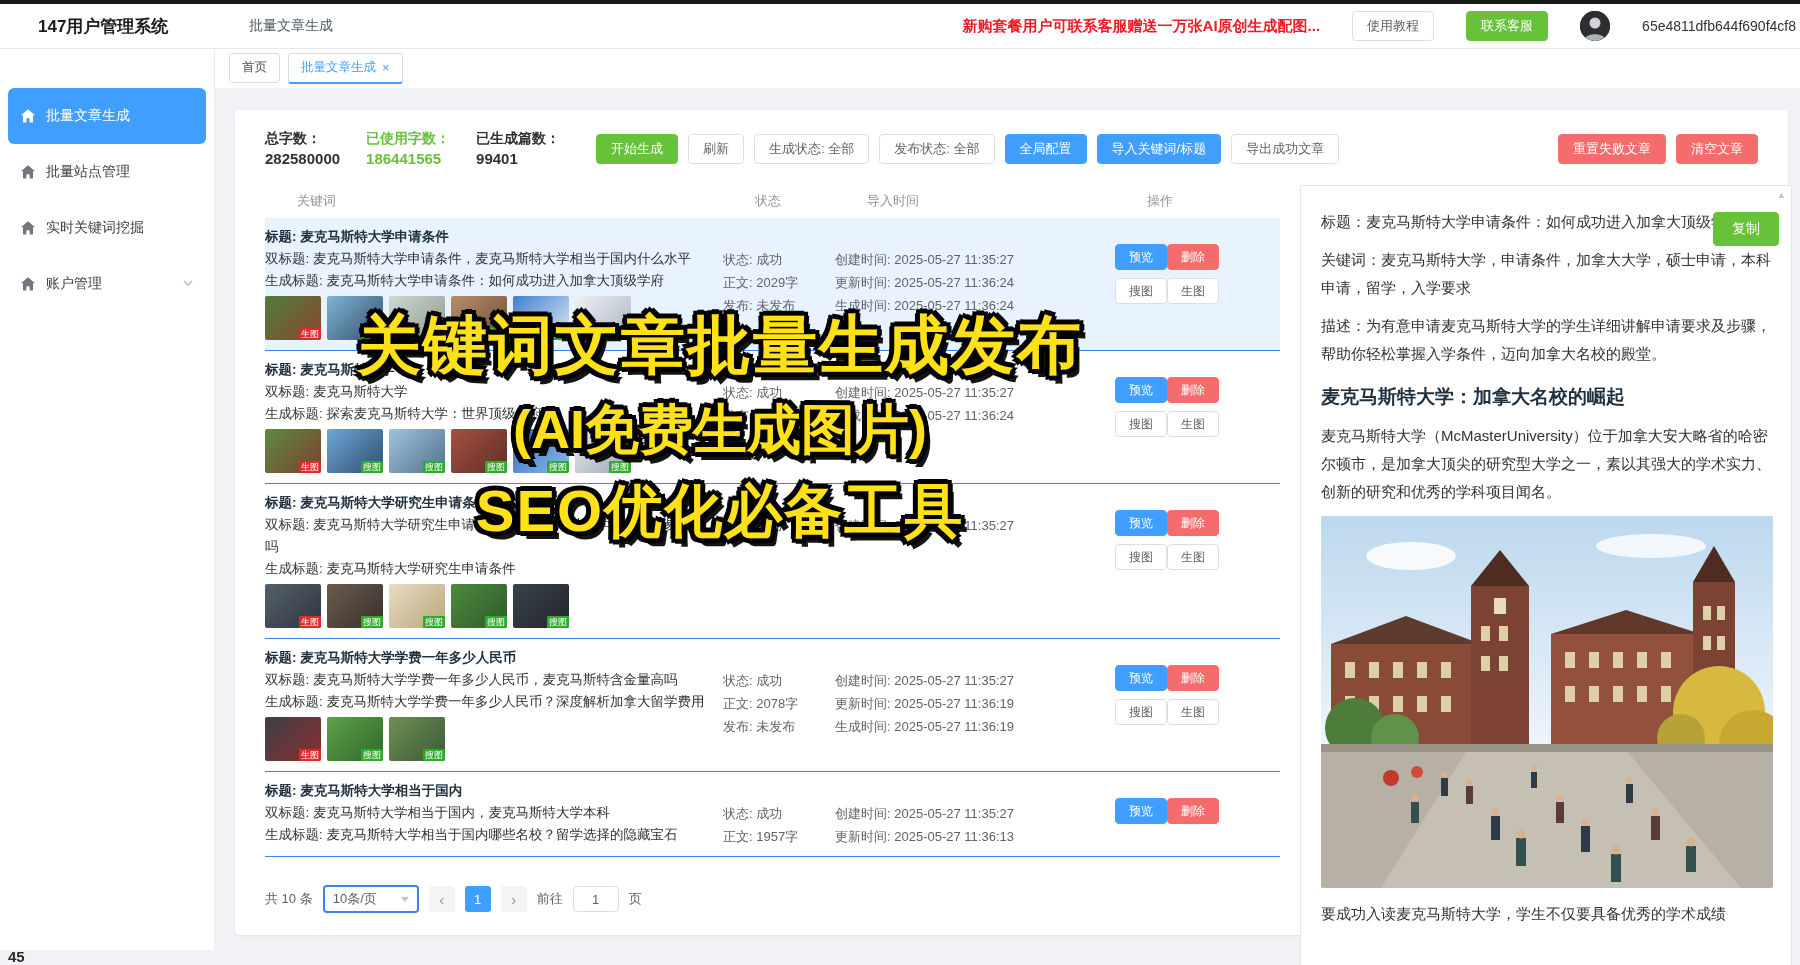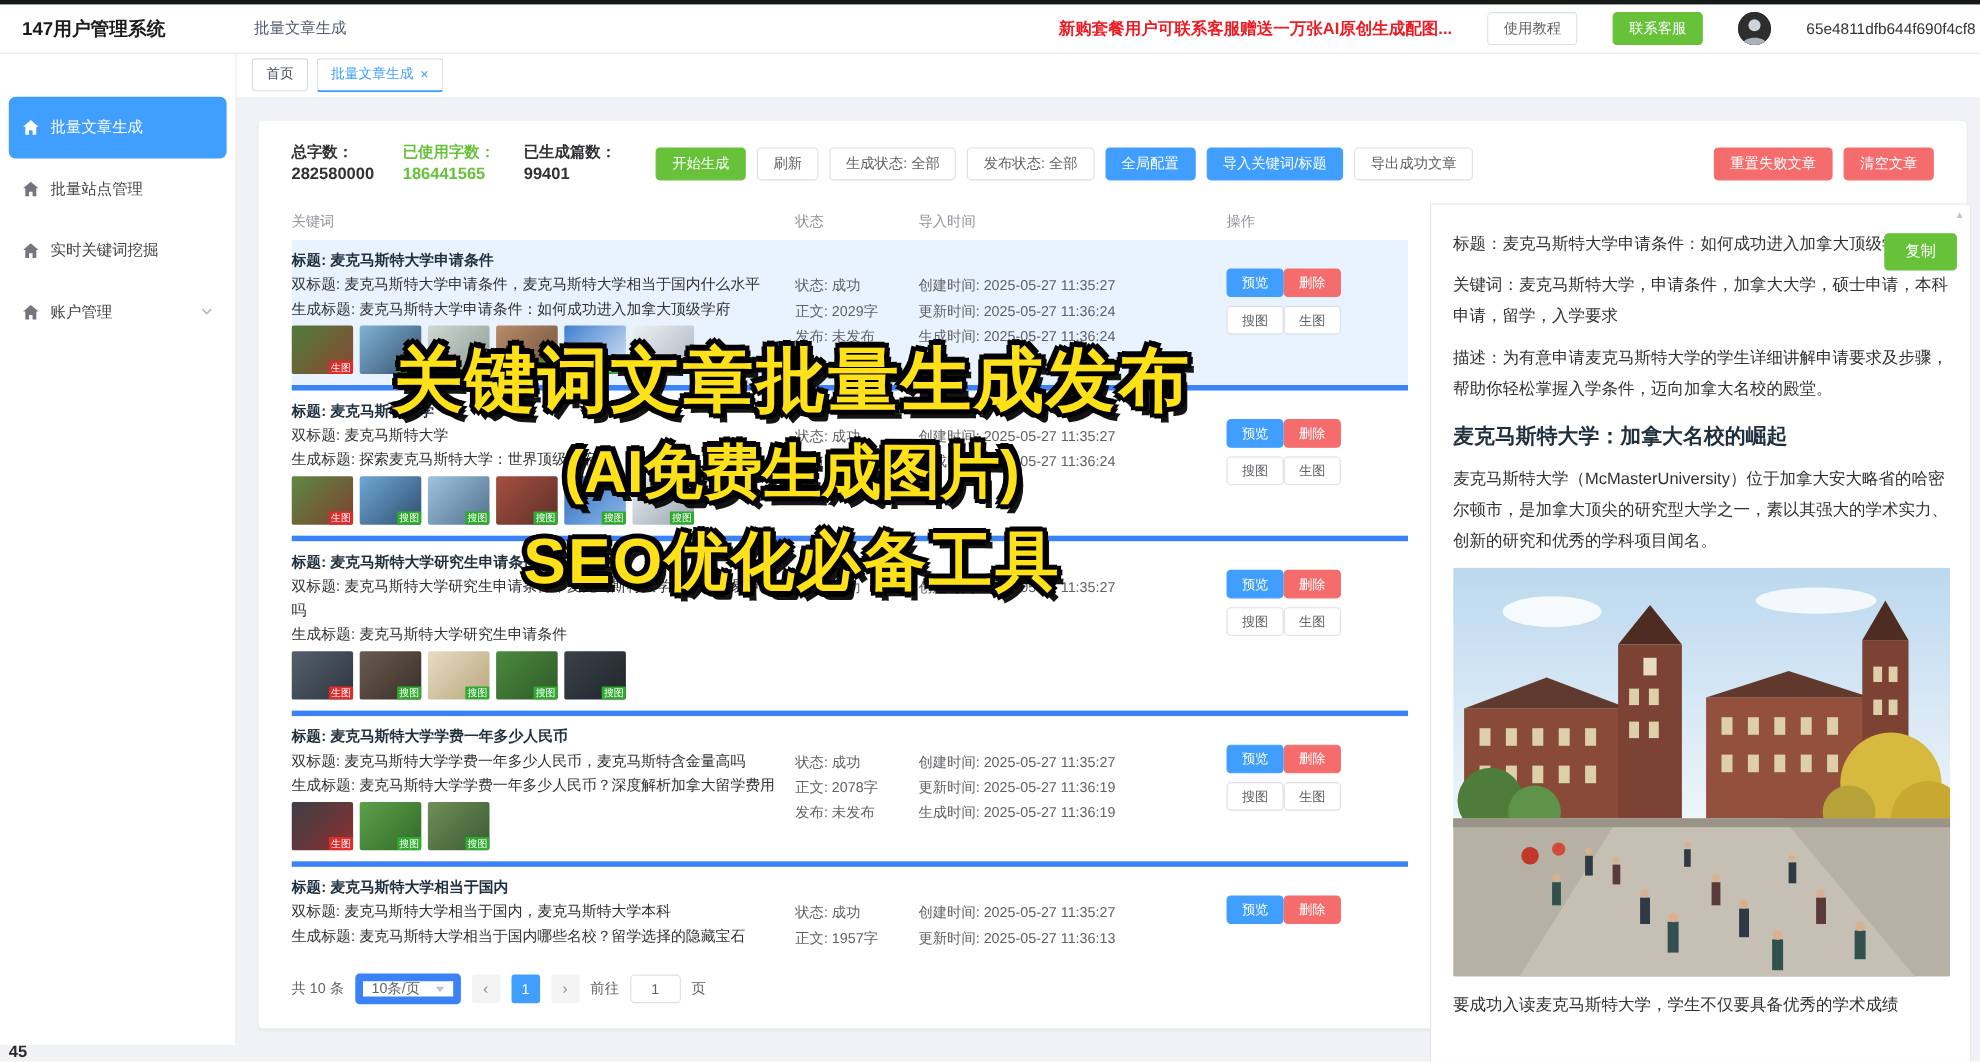--- a/index.html
+++ b/index.html
@@ -7,21 +7,21 @@
     width:1800px;height:965px;overflow:hidden;position:relative;
     font-family:"Liberation Sans","DejaVu Sans",sans-serif;
     background:#f0f2f5;color:#303133;
   }
   
   .top-strip{position:absolute;left:0;top:0;width:1800px;height:4px;background:#161a16;z-index:40;}
   
   .header{position:absolute;left:0;top:4px;width:1800px;height:44px;background:#fff;
     border-bottom:1px solid #e8e8e8;display:flex;align-items:center;z-index:30;}
   .header-title{width:215px;flex:0 0 215px;padding-left:20px;box-sizing:border-box;
-    font-size:17px;font-weight:700;color:#1a1a1a;}
+    font-size:17px;font-weight:700;color:#1a1a1a;margin-left:18px;}
   .breadcrumb{font-size:14px;color:#515a6e;margin-left:16px;}
   .header-right{margin-left:auto;display:flex;align-items:center;gap:32px;padding-right:4px;white-space:nowrap;}
   .notice{color:#ed1c24;font-weight:700;font-size:15px;}
   .btn{display:inline-flex;align-items:center;justify-content:center;box-sizing:border-box;
     border:1px solid #dcdfe6;background:#fff;color:#606266;border-radius:4px;
     font-size:13px;height:30px;padding:0 14px;cursor:pointer;white-space:nowrap;}
   .btn-green{background:#67c23a;border-color:#67c23a;color:#fff;}
   .btn-blue{background:#409eff;border-color:#409eff;color:#fff;}
   .btn-red{background:#f56c6c;border-color:#f56c6c;color:#fff;}
   .avatar{width:30px;height:30px;border-radius:50%;background:#2e2e2e;overflow:hidden;flex:0 0 30px;}
@@ -48,39 +48,39 @@
     border-radius:4px;box-shadow:0 1px 3px rgba(0,0,0,.06);z-index:5;box-sizing:border-box;padding-left:46px;}
   .stats-toolbar{position:absolute;left:30px;top:18px;right:30px;display:flex;align-items:center;gap:10px;}
   .stat{margin-right:26px;}
   .stat .s-label{font-size:14px;font-weight:700;color:#303133;display:block;line-height:20px;}
   .stat .s-value{font-size:15px;font-weight:700;color:#303133;line-height:22px;}
   .stat.green .s-label,.stat.green .s-value{color:#67c23a;}
   .toolbar-spacer{flex:1;}
   
   .table-head{position:absolute;left:30px;top:82px;width:1015px;height:24px;
     font-size:13px;color:#909399;}
-  .table-head span{position:absolute;top:0;}
+  .table-head span{position:absolute;top:0;margin-left:32px;}
   .table-body{position:absolute;left:30px;top:108px;width:1015px;height:652px;overflow:hidden;}
-  .row{position:relative;border-bottom:5px solid #3b82f6;padding:8px 0 10px 0;box-sizing:border-box;}
+  .row{position:relative;border-bottom:1px solid #3b82f6;padding:8px 0 10px 0;box-sizing:border-box;}
   .row.sel{background:#e8f3ff;}
   .row .kline{width:452px;font-size:13.5px;line-height:22px;color:#303133;}
   .row .kline.title{font-weight:700;color:#1f2f3d;}
   .col-status{position:absolute;left:458px;top:30px;width:112px;font-size:13px;line-height:23px;color:#606266;white-space:nowrap;}
   .col-time{position:absolute;left:570px;top:30px;width:260px;font-size:13px;line-height:23px;color:#606266;white-space:nowrap;}
   .col-actions{position:absolute;left:850px;top:26px;width:150px;}
   .col-actions .ar{display:flex;margin-bottom:8px;}
   .btn-mini{height:26px;padding:0 13px;font-size:12px;border-radius:4px;}
   .thumbs{display:flex;gap:6px;margin-top:4px;}
   .thumb{position:relative;width:56px;height:44px;border-radius:2px;flex:0 0 56px;overflow:hidden;cursor:pointer;}
   .thumb .badge{position:absolute;right:0;bottom:0;font-size:9px;line-height:12px;padding:0 2px;color:#fff;border-radius:1px;}
   
   .pagination{position:absolute;left:30px;top:775px;display:flex;align-items:center;gap:10px;
     font-size:13px;color:#606266;}
   .pg-size{display:inline-flex;align-items:center;justify-content:space-between;gap:8px;width:96px;height:28px;
-    border:7px solid #3b82f6;border-radius:4px;padding:0 8px;box-sizing:border-box;cursor:pointer;color:#606266;}
+    border:2px solid #3b82f6;border-radius:4px;padding:0 8px;box-sizing:border-box;cursor:pointer;color:#606266;}
   .caret{width:0;height:0;border-left:4px solid transparent;border-right:4px solid transparent;border-top:5px solid #c0c4cc;}
   .pg-btn{width:26px;height:26px;border-radius:3px;background:#f4f4f5;color:#909399;display:inline-flex;
     align-items:center;justify-content:center;font-size:15px;cursor:pointer;}
   .pg-page{width:26px;height:26px;border-radius:3px;background:#409eff;color:#fff;display:inline-flex;
     align-items:center;justify-content:center;font-size:13px;cursor:pointer;}
   .pg-input{width:46px;height:26px;border:1px solid #dcdfe6;border-radius:4px;text-align:center;
     font-size:13px;color:#606266;box-sizing:border-box;}
   
   .preview{position:absolute;left:1300px;top:185px;width:492px;height:790px;background:#fff;
     border:1px solid #e4e7ed;box-sizing:border-box;padding:22px 20px 0 20px;z-index:8;overflow:hidden;}

